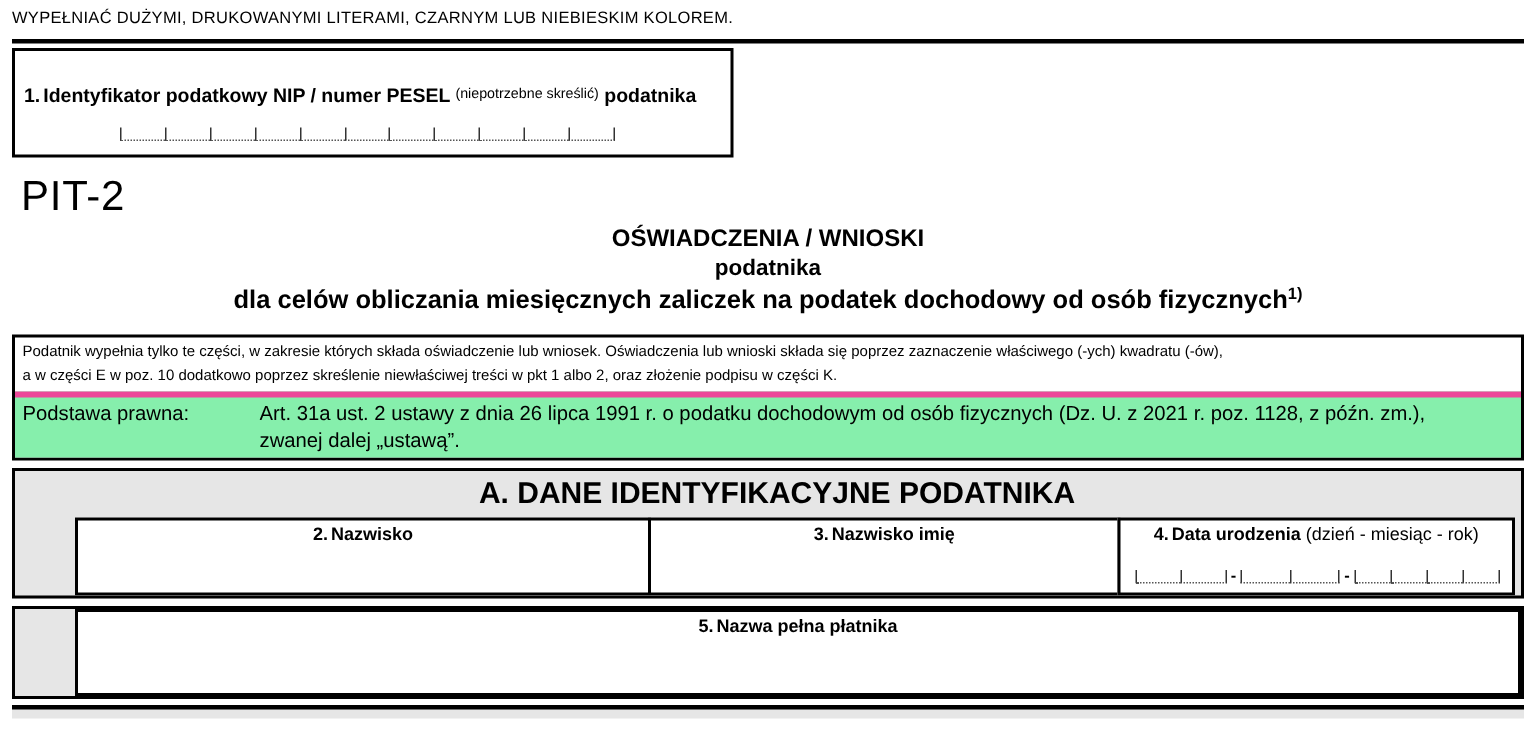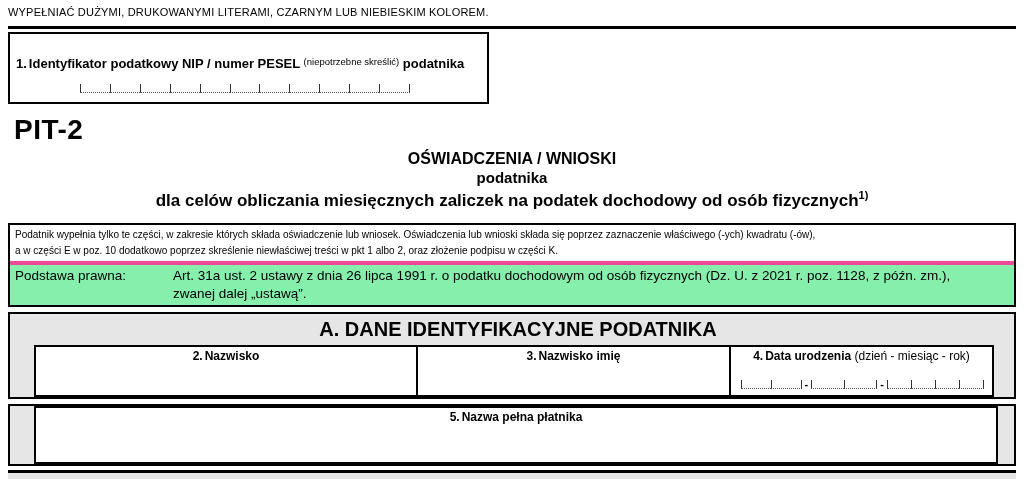--- a/index.html
+++ b/index.html
@@ -13,36 +13,36 @@
   
   .box1{margin-top:3px;width:481px;border:2px solid #000;box-sizing:border-box;padding:22px 6px 9px;}
   .f-label{font-size:13px;font-weight:bold;line-height:16px;}
   .fnum{margin-right:2px;}
   .fnote{font-size:9.5px;font-weight:normal;position:relative;top:-3px;}
   .comb{display:flex;align-items:flex-end;}
   .comb i{flex:1;height:8px;border-left:1px solid #333;border-bottom:1px dotted #555;}
   .comb i:last-child{border-right:1px solid #333;}
   .comb-nip{margin:11px 0 0 64px;width:330px;}
   
-  .pit2{margin-top:12px;padding-left:6px;font-size:28px;font-weight:bold;letter-spacing:.5px;line-height:1;}
+  .pit2{margin-top:12px;padding-left:6px;font-size:28px;font-weight:normal;letter-spacing:.5px;line-height:1;}
   .titles{text-align:center;font-weight:bold;}
   .t1{margin-top:6px;font-size:16px;line-height:1.1;}
   .t2{margin-top:2px;font-size:15px;line-height:1.1;}
   .t3{margin-top:3px;font-size:17px;line-height:1.1;}
   .t3 sup{font-size:11px;}
   
   .info-box{margin-top:13px;border:2px solid #000;}
   .info-white{padding:2px 5px;font-size:10px;line-height:16px;white-space:nowrap;overflow:hidden;}
   .info-gray{background:#86efac;border-top:4px solid #ec4899;display:flex;padding:2px 5px;font-size:13.5px;line-height:18px;}
   .legal-label{width:158px;flex:none;}
   .legal-text{white-space:nowrap;overflow:hidden;}
   
   .section{margin-top:5px;border:2px solid #000;background:#e6e6e6;text-align:center;}
   .section-header{font-size:20px;font-weight:bold;padding:4px 0 4px 12px;line-height:1.15;}
-  .fields-row{display:flex;padding-left:24px;}
+  .fields-row{display:flex;padding-left:40px;}
   .field{background:#fff;border:2px solid #000;box-sizing:border-box;margin-left:-2px;
          padding:2px 6px;position:relative;font-size:12px;}
   .field:first-child{margin-left:0;}
   .field .f-label{font-size:12px;line-height:14px;}
   .fnote2{font-weight:normal;font-size:12px;}
   .row-a .field{height:52px;}
   .w2{width:384px;} .w3{width:315px;} .w4{width:265px;}
   .w5{width:964px;height:58px;}
   .date-comb{position:absolute;left:10px;right:8px;bottom:6px;display:flex;align-items:flex-end;}
   .dgroup{display:flex;}

